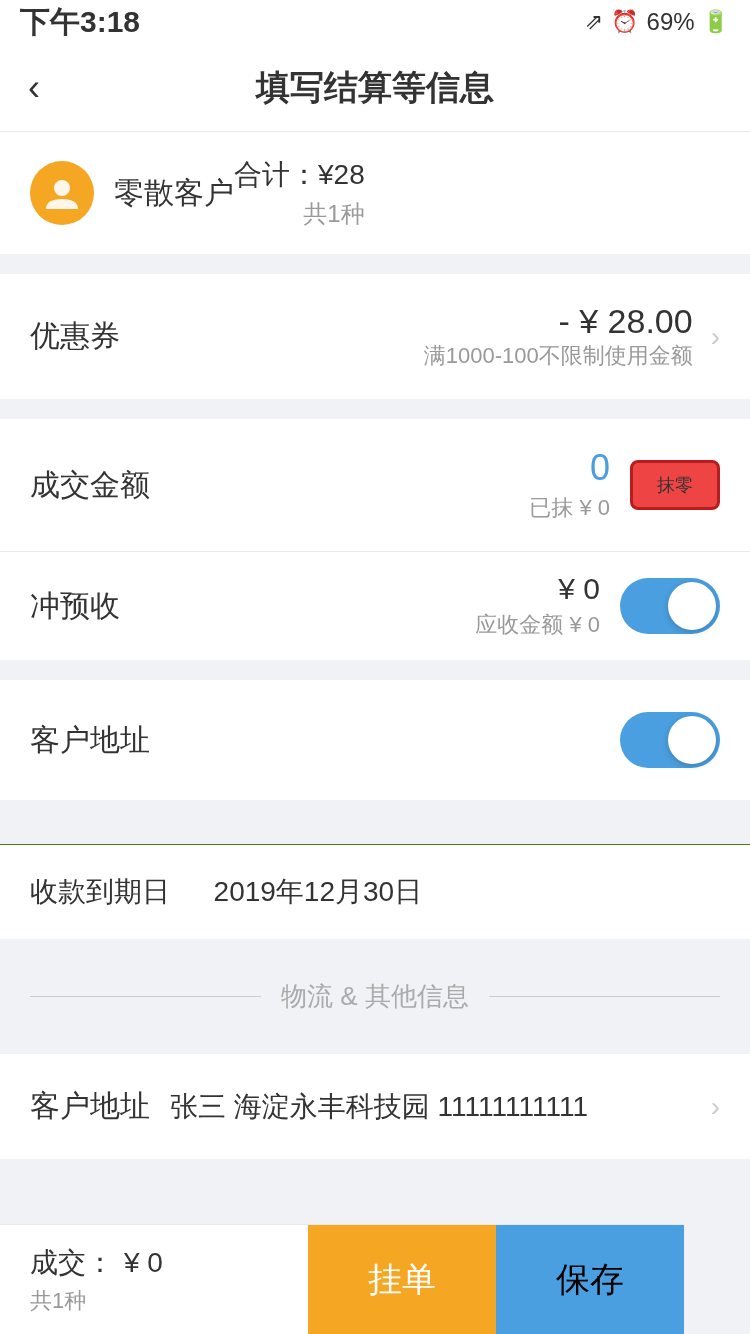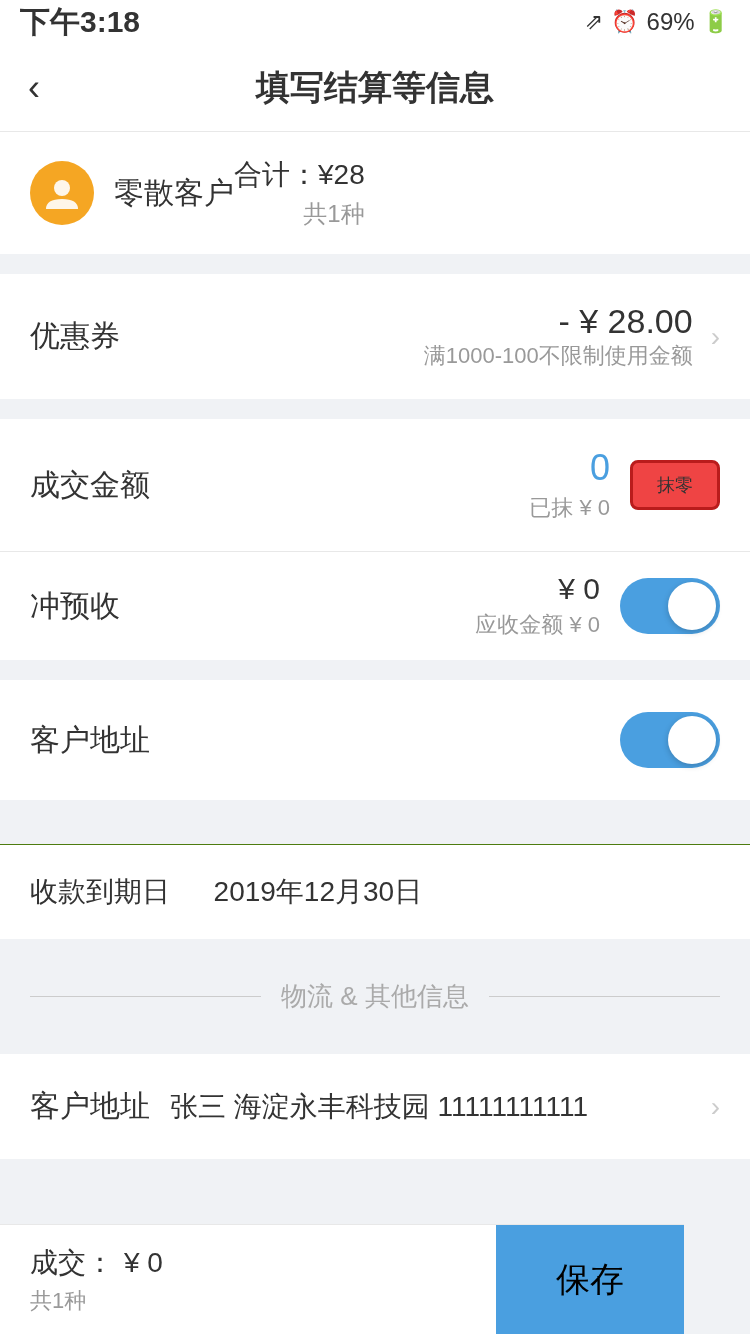--- a/index.html
+++ b/index.html
@@ -396,15 +396,16 @@
 
 <div class="bottom-bar">
   <div class="bottom-summary">
     <div class="bottom-deal">
       <span class="bottom-deal-label">成交：</span>
       <span class="bottom-deal-value">¥ 0</span>
     </div>
     <div class="bottom-count">共1种</div>
   </div>
   <div class="bottom-actions">
+    <div class="btn-hang">挂单</div>
     <div class="btn-save">保存</div>
   </div>
 </div>
 
 </body></html>

